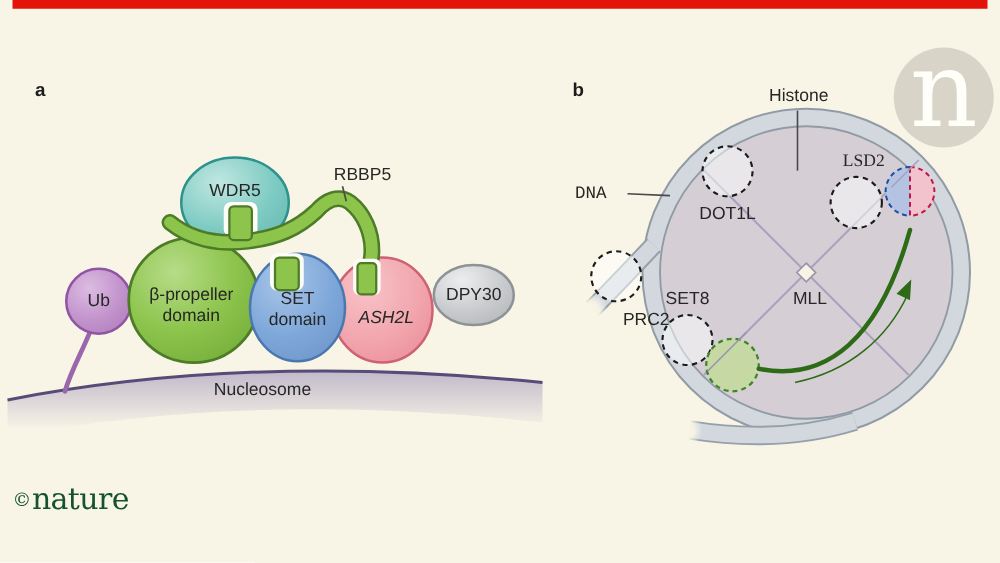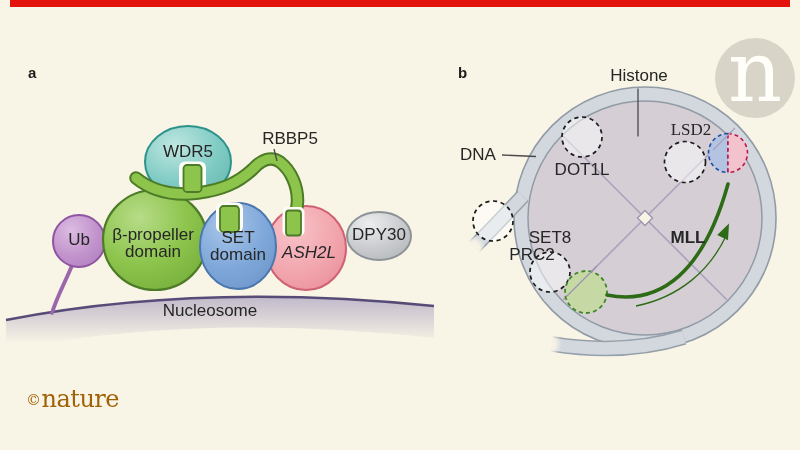--- a/index.html
+++ b/index.html
@@ -4,30 +4,30 @@
 <style>
   html,body{margin:0;padding:0;}
   #stage{
     position:relative;width:800px;height:450px;overflow:hidden;
     background:#f9f5e6;
     font-family:"Liberation Sans",sans-serif;
   }
   #brand-bar{position:absolute;top:0;left:10px;right:10px;height:7px;background:#e3120b;}
   svg{position:absolute;top:0;left:0;}
   .lbl{
-    position:absolute;font-size:17px;line-height:16.5px;color:#262626;
+    position:absolute;font-size:14px;line-height:16.5px;color:#262626;
     white-space:nowrap;transform:translateX(-50%);text-align:center;
   }
-  .lbl.left-align{transform:none;text-align:right;}
+  .lbl.left-align{transform:none;text-align:right;font-family:Liberation Mono, monospace;}
   .panel-letter{
     position:absolute;font-size:15px;font-weight:700;color:#1c1c1c;
   }
   #watermark{
-    position:absolute;left:26px;top:385px;
-    font-family:"DejaVu Serif",serif;font-size:24px;color:#a16207;
+    position:absolute;left:10px;top:385px;
+    font-family:"DejaVu Serif",serif;font-size:24px;color:#14532d;
     letter-spacing:-0.5px;
   }
   #watermark .copy{font-size:15px;vertical-align:2px;margin-right:1px;}
   #logo-n{
     position:absolute;left:755px;top:30px;transform:translateX(-50%);
     font-family:"DejaVu Serif",serif;font-size:84px;line-height:1;color:#fffef8;
   }
 </style>
 </head>
 <body>
@@ -195,21 +195,21 @@
     <div>domain</div>
   </div>
   <div class="lbl" style="left:309px;top:245px;font-style:italic;">ASH2L</div>
   <div class="lbl" style="left:379px;top:227px;">DPY30</div>
   <div class="lbl" style="left:210px;top:303px;">Nucleosome</div>
 
   <div class="lbl" style="left:639px;top:68px;">Histone</div>
   <div class="lbl left-align" style="left:460px;top:147px;">DNA</div>
   <div class="lbl" style="left:582px;top:162px;">DOT1L</div>
   <div class="lbl" style="left:691px;top:122px;font-family:Liberation Serif, serif;">LSD2</div>
-  <div class="lbl" style="left:510px;top:247px;padding-left:44px;">PRC2</div>
+  <div class="lbl" style="left:495px;top:247px;padding-left:44px;">PRC2</div>
   <div class="lbl" style="left:550px;top:230px;">SET8</div>
-  <div class="lbl" style="left:688px;top:230px;font-weight:bold;">MLL</div>
+  <div class="lbl" style="left:648px;top:230px;">MLL</div>
 
   <div id="logo-n">n</div>
 
   <div id="watermark"><span class="copy">©</span><span>nature</span></div>
 
 </div>
 
 </body></html>

